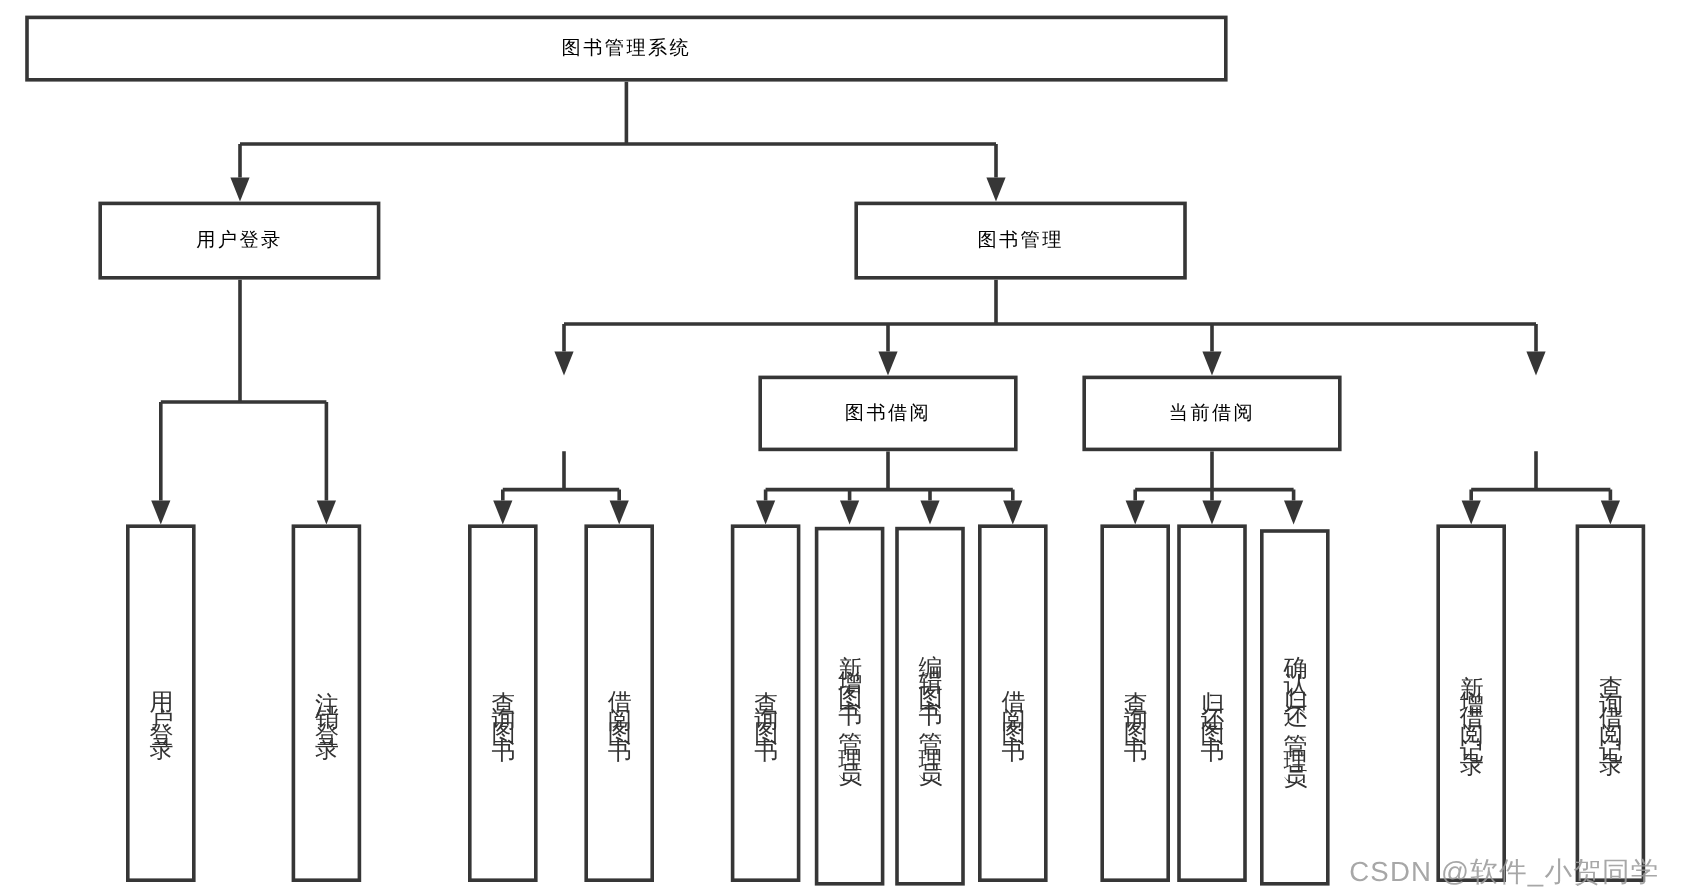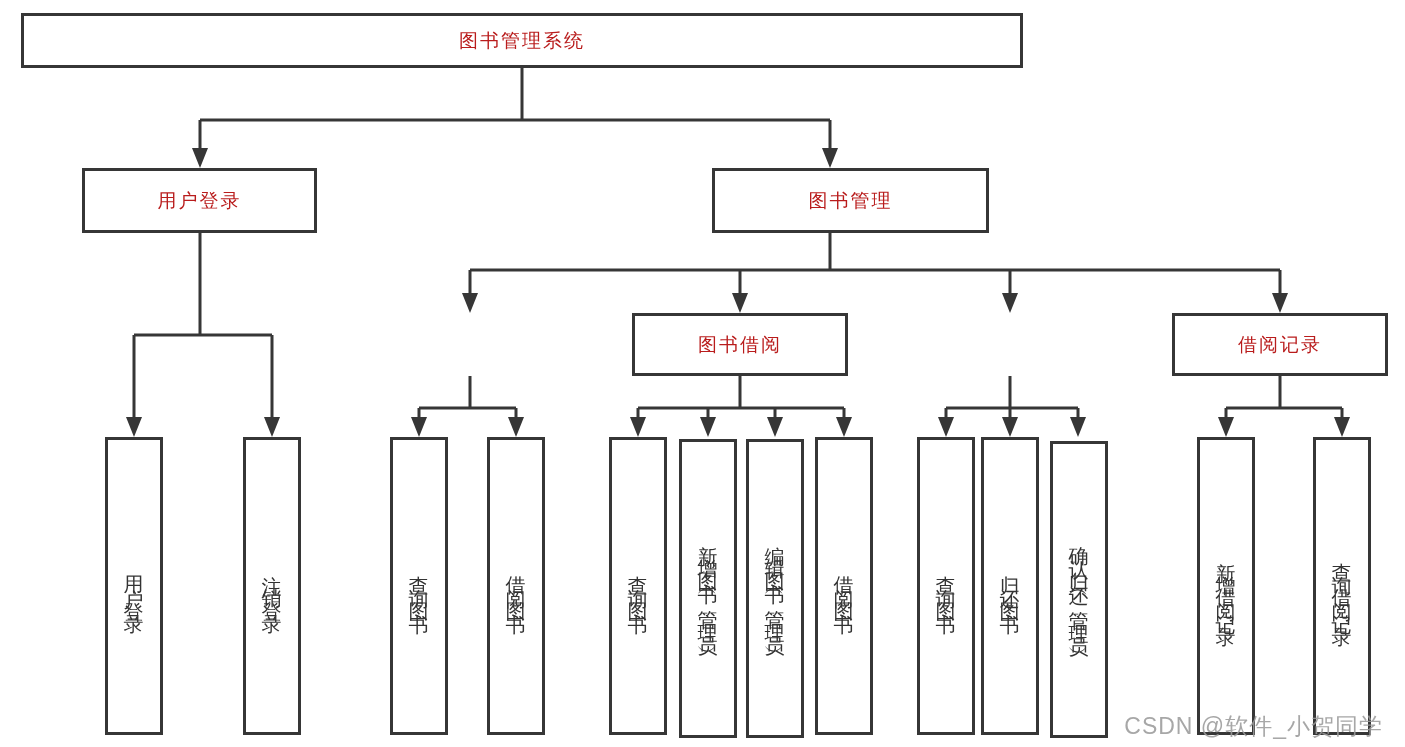--- a/index.html
+++ b/index.html
@@ -21,22 +21,22 @@
     position: absolute;
     box-sizing: border-box;
     border: 3px solid #363636;
     background: #ffffff;
     display: flex;
     align-items: center;
     justify-content: center;
     z-index: 2;
   }
   .hbox .label {
-    font-size: 19px;
-    color: #b91c1c;
+    font-size: 16px;
+    color: #000000;
     letter-spacing: 2px;
     white-space: nowrap;
   }
   .vbox .label {
     writing-mode: vertical-rl;
     text-orientation: mixed;
     font-size: 20px;
     line-height: 1;
     letter-spacing: 13px;
     color: #333333;
@@ -106,22 +106,22 @@
   <div class="node hbox" style="left:82px; top:168px; width:235px; height:65px;">
     <span class="label">用户登录</span>
   </div>
   <div class="node hbox" style="left:712px; top:168px; width:277px; height:65px;">
     <span class="label">图书管理</span>
   </div>
 
   <div class="node hbox" style="left:632px; top:313px; width:216px; height:63px;">
     <span class="label">图书借阅</span>
   </div>
-  <div class="node hbox" style="left:1172px; top:313px; width:216px; height:63px;">
-    <span class="label">借阅记录</span>
+  <div class="node hbox" style="left:902px; top:313px; width:216px; height:63px;">
+    <span class="label">当前借阅</span>
   </div>
 
   <div class="node vbox" style="left:105px; top:437px; width:58px; height:298px;">
     <span class="label">用户登录</span>
   </div>
   <div class="node vbox" style="left:243px; top:437px; width:58px; height:298px;">
     <span class="label">注销登录</span>
   </div>
 
   <div class="node vbox" style="left:390px; top:437px; width:58px; height:298px;">

